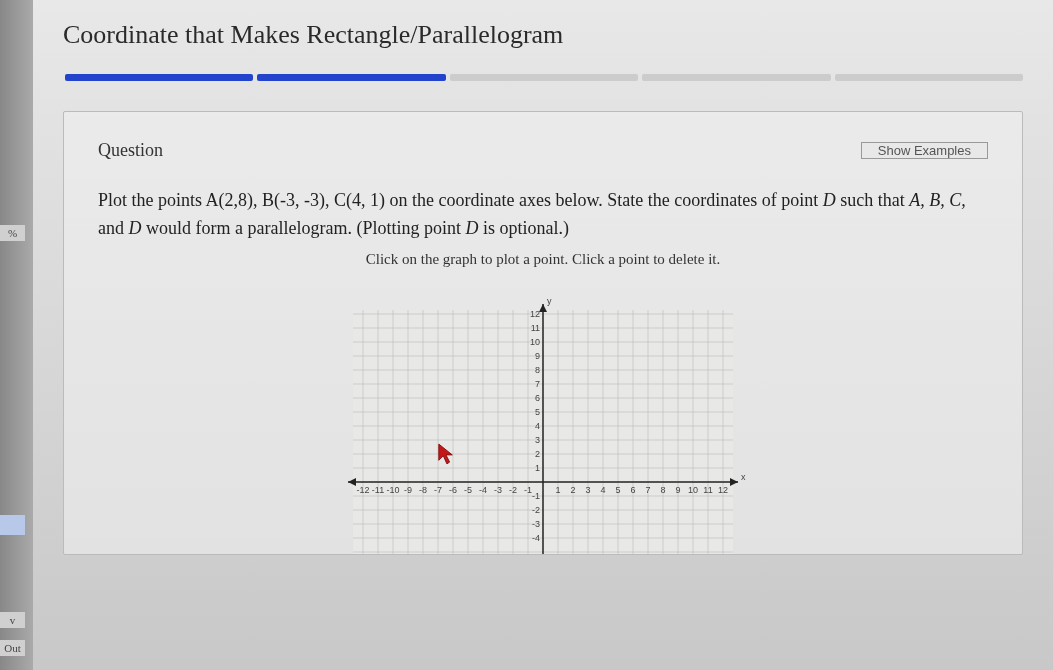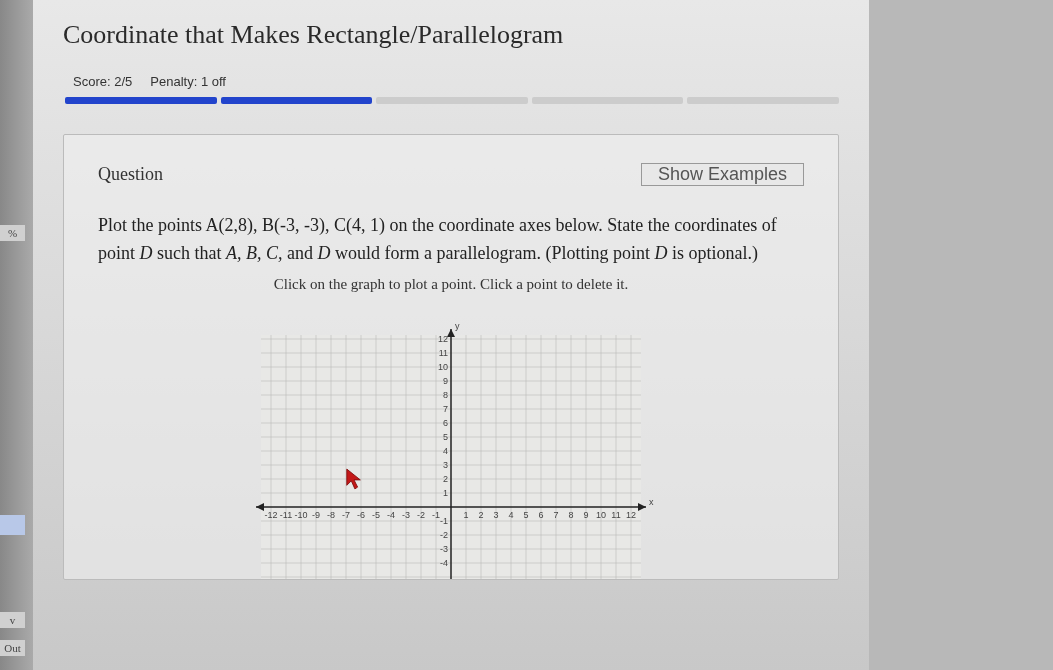--- a/index.html
+++ b/index.html
@@ -6,21 +6,21 @@
   body {
     font-family: Georgia, 'Times New Roman', serif;
     background: #b8b8b8;
     width: 1053px;
     height: 670px;
     overflow: hidden;
     position: relative;
   }
   .page {
     background: linear-gradient(180deg, #e8e8e8 0%, #d8d8d8 50%, #c8c8c8 100%);
-    width: 836px;
+    width: 1020px;
     height: 670px;
     margin-left: 33px;
     padding: 20px 30px;
     position: relative;
   }
   .left-edge {
     position: absolute;
     left: 0; top: 0; bottom: 0;
     width: 33px;
     background: linear-gradient(90deg, #888 0%, #aaa 100%);
@@ -82,21 +82,21 @@
     gap: 8px;
   }
   .q-label {
     font-size: 18px;
     color: #333;
   }
   .examples-btn {
     border: 1px solid #999;
     background: #e8e8e8;
     color: #555;
-    font-size: 18px;
+    font-size: 13px;
     padding: 0 16px;
     font-family: Arial, sans-serif;
     cursor: pointer;
   }
   .prompt {
     font-size: 18px;
     color: #222;
     line-height: 1.55;
     margin-bottom: 8px;
   }
@@ -141,24 +141,20 @@
   <div class="side-tab pct">%</div>
   <div class="side-tab blue"></div>
   <div class="side-tab v">v</div>
   <div class="side-tab out">Out</div>
 </div>
 
 <div class="page">
 
   <h1 class="title">Coordinate that Makes Rectangle/Parallelogram</h1>
 
-  <div class="score-row">
-    <span><span>Score:</span> <span>2/5</span></span>
-    <span><span>Penalty:</span> <span>1 off</span></span>
-  </div>
 
   <div class="progress-wrap">
     <div class="progress-seg filled"></div>
     <div class="progress-seg filled"></div>
     <div class="progress-seg"></div>
     <div class="progress-seg"></div>
     <div class="progress-seg"></div>
   </div>
 
   <div class="question-card">

